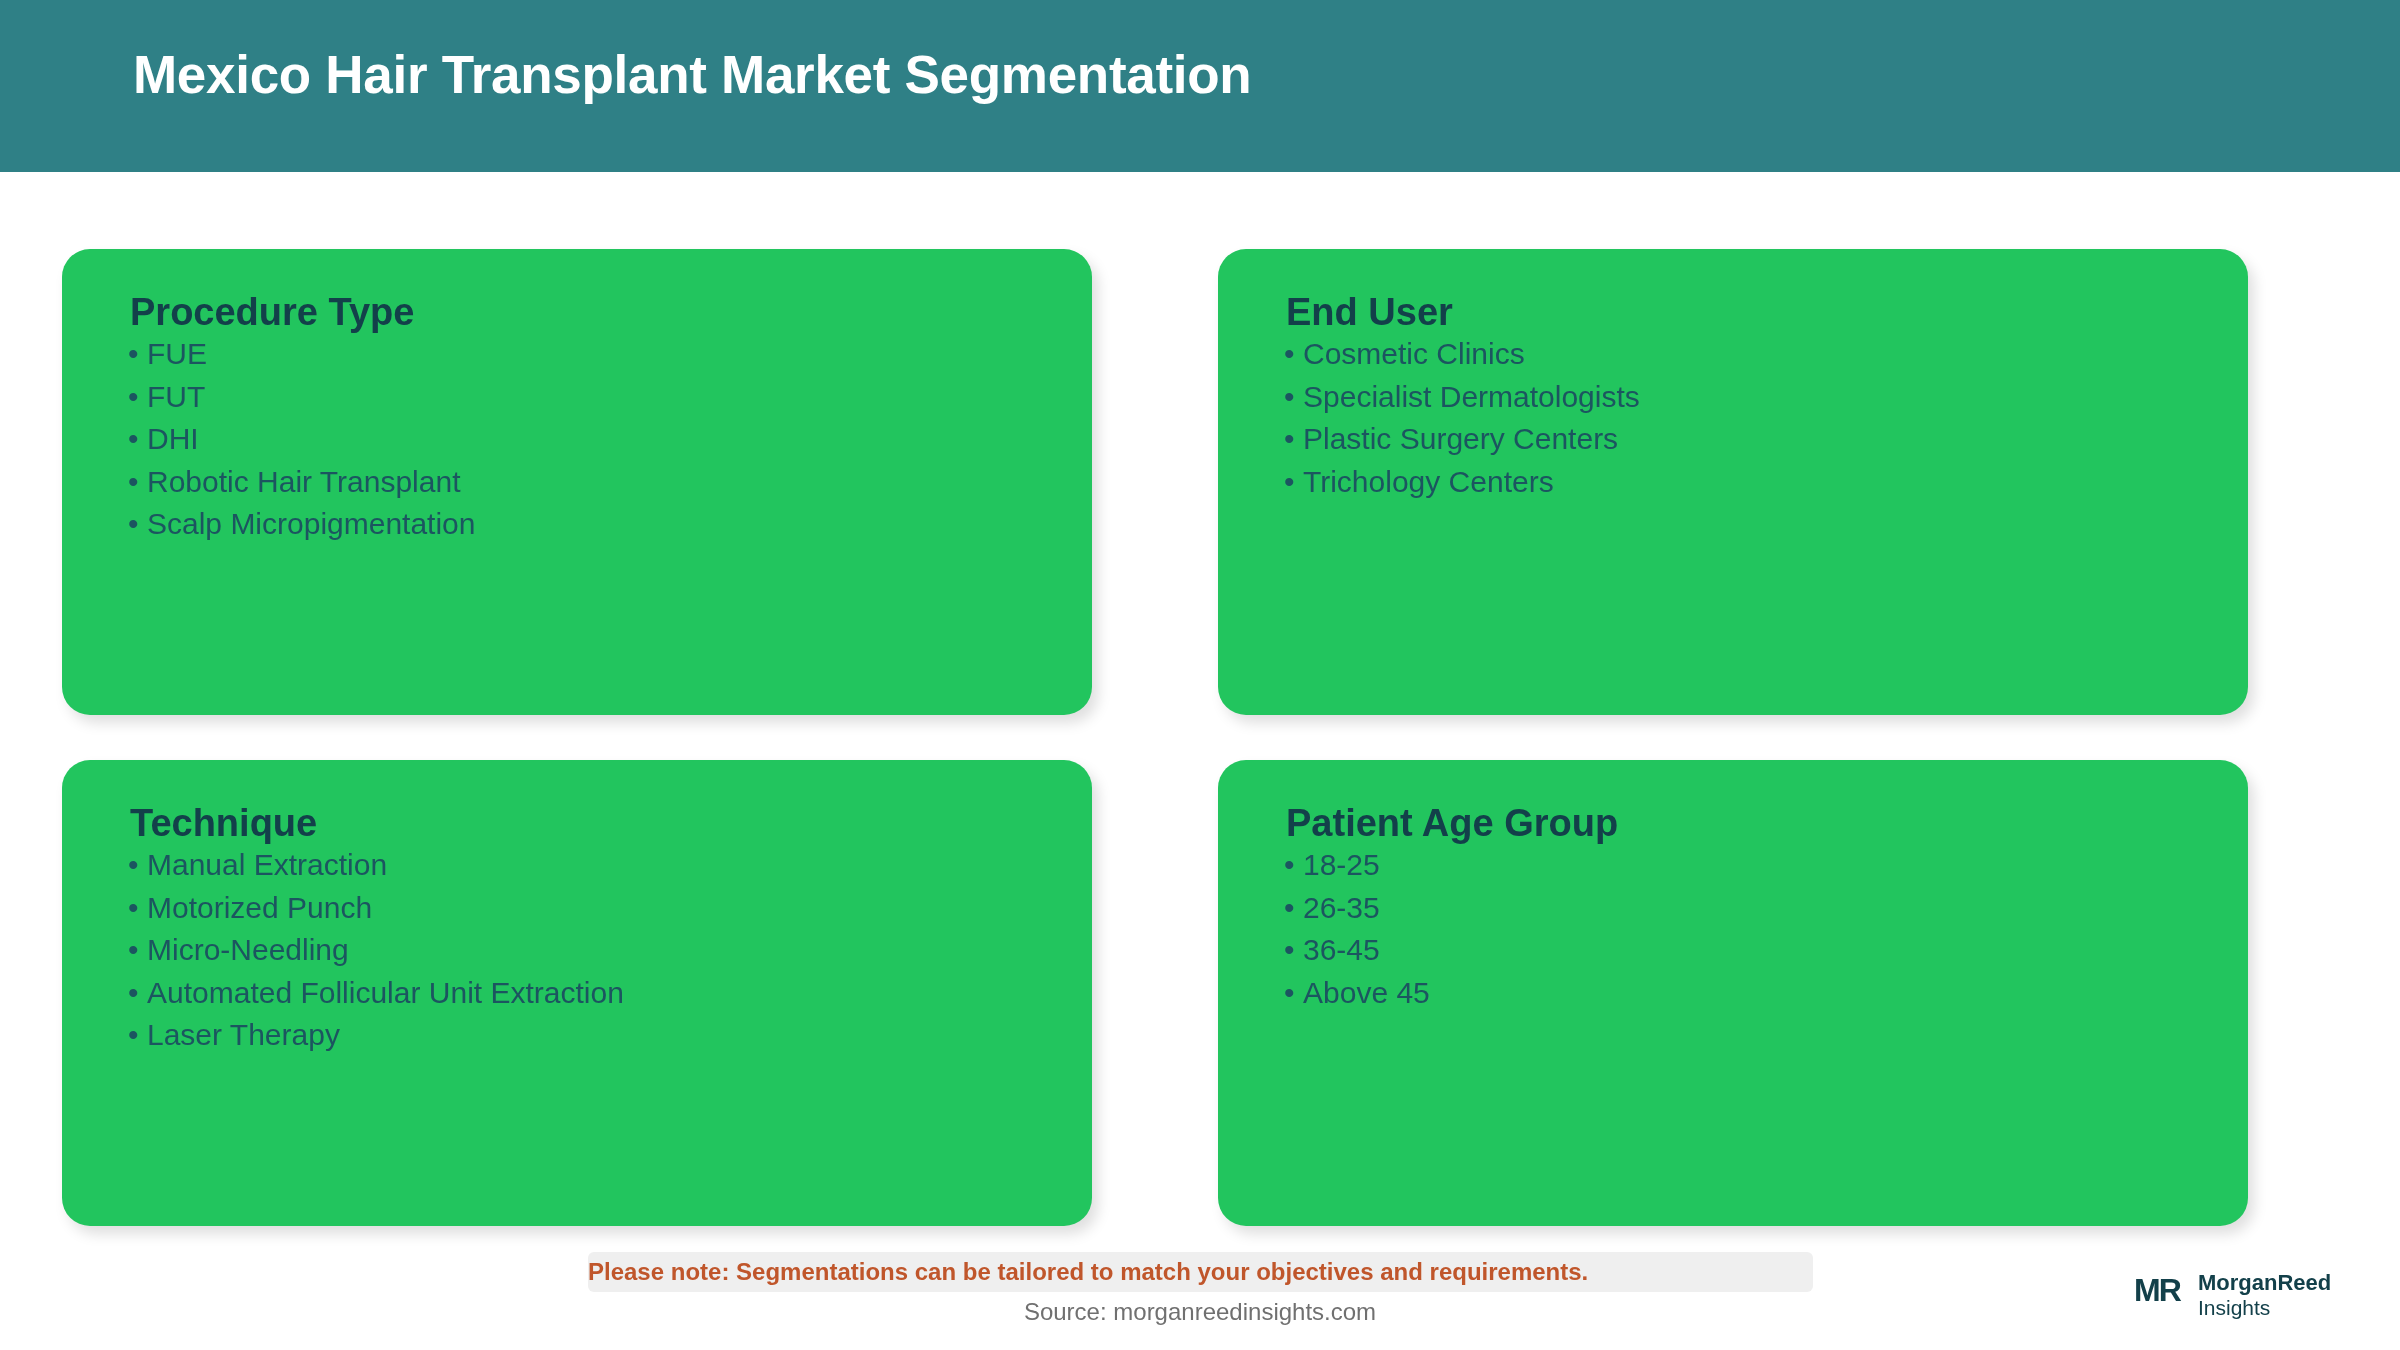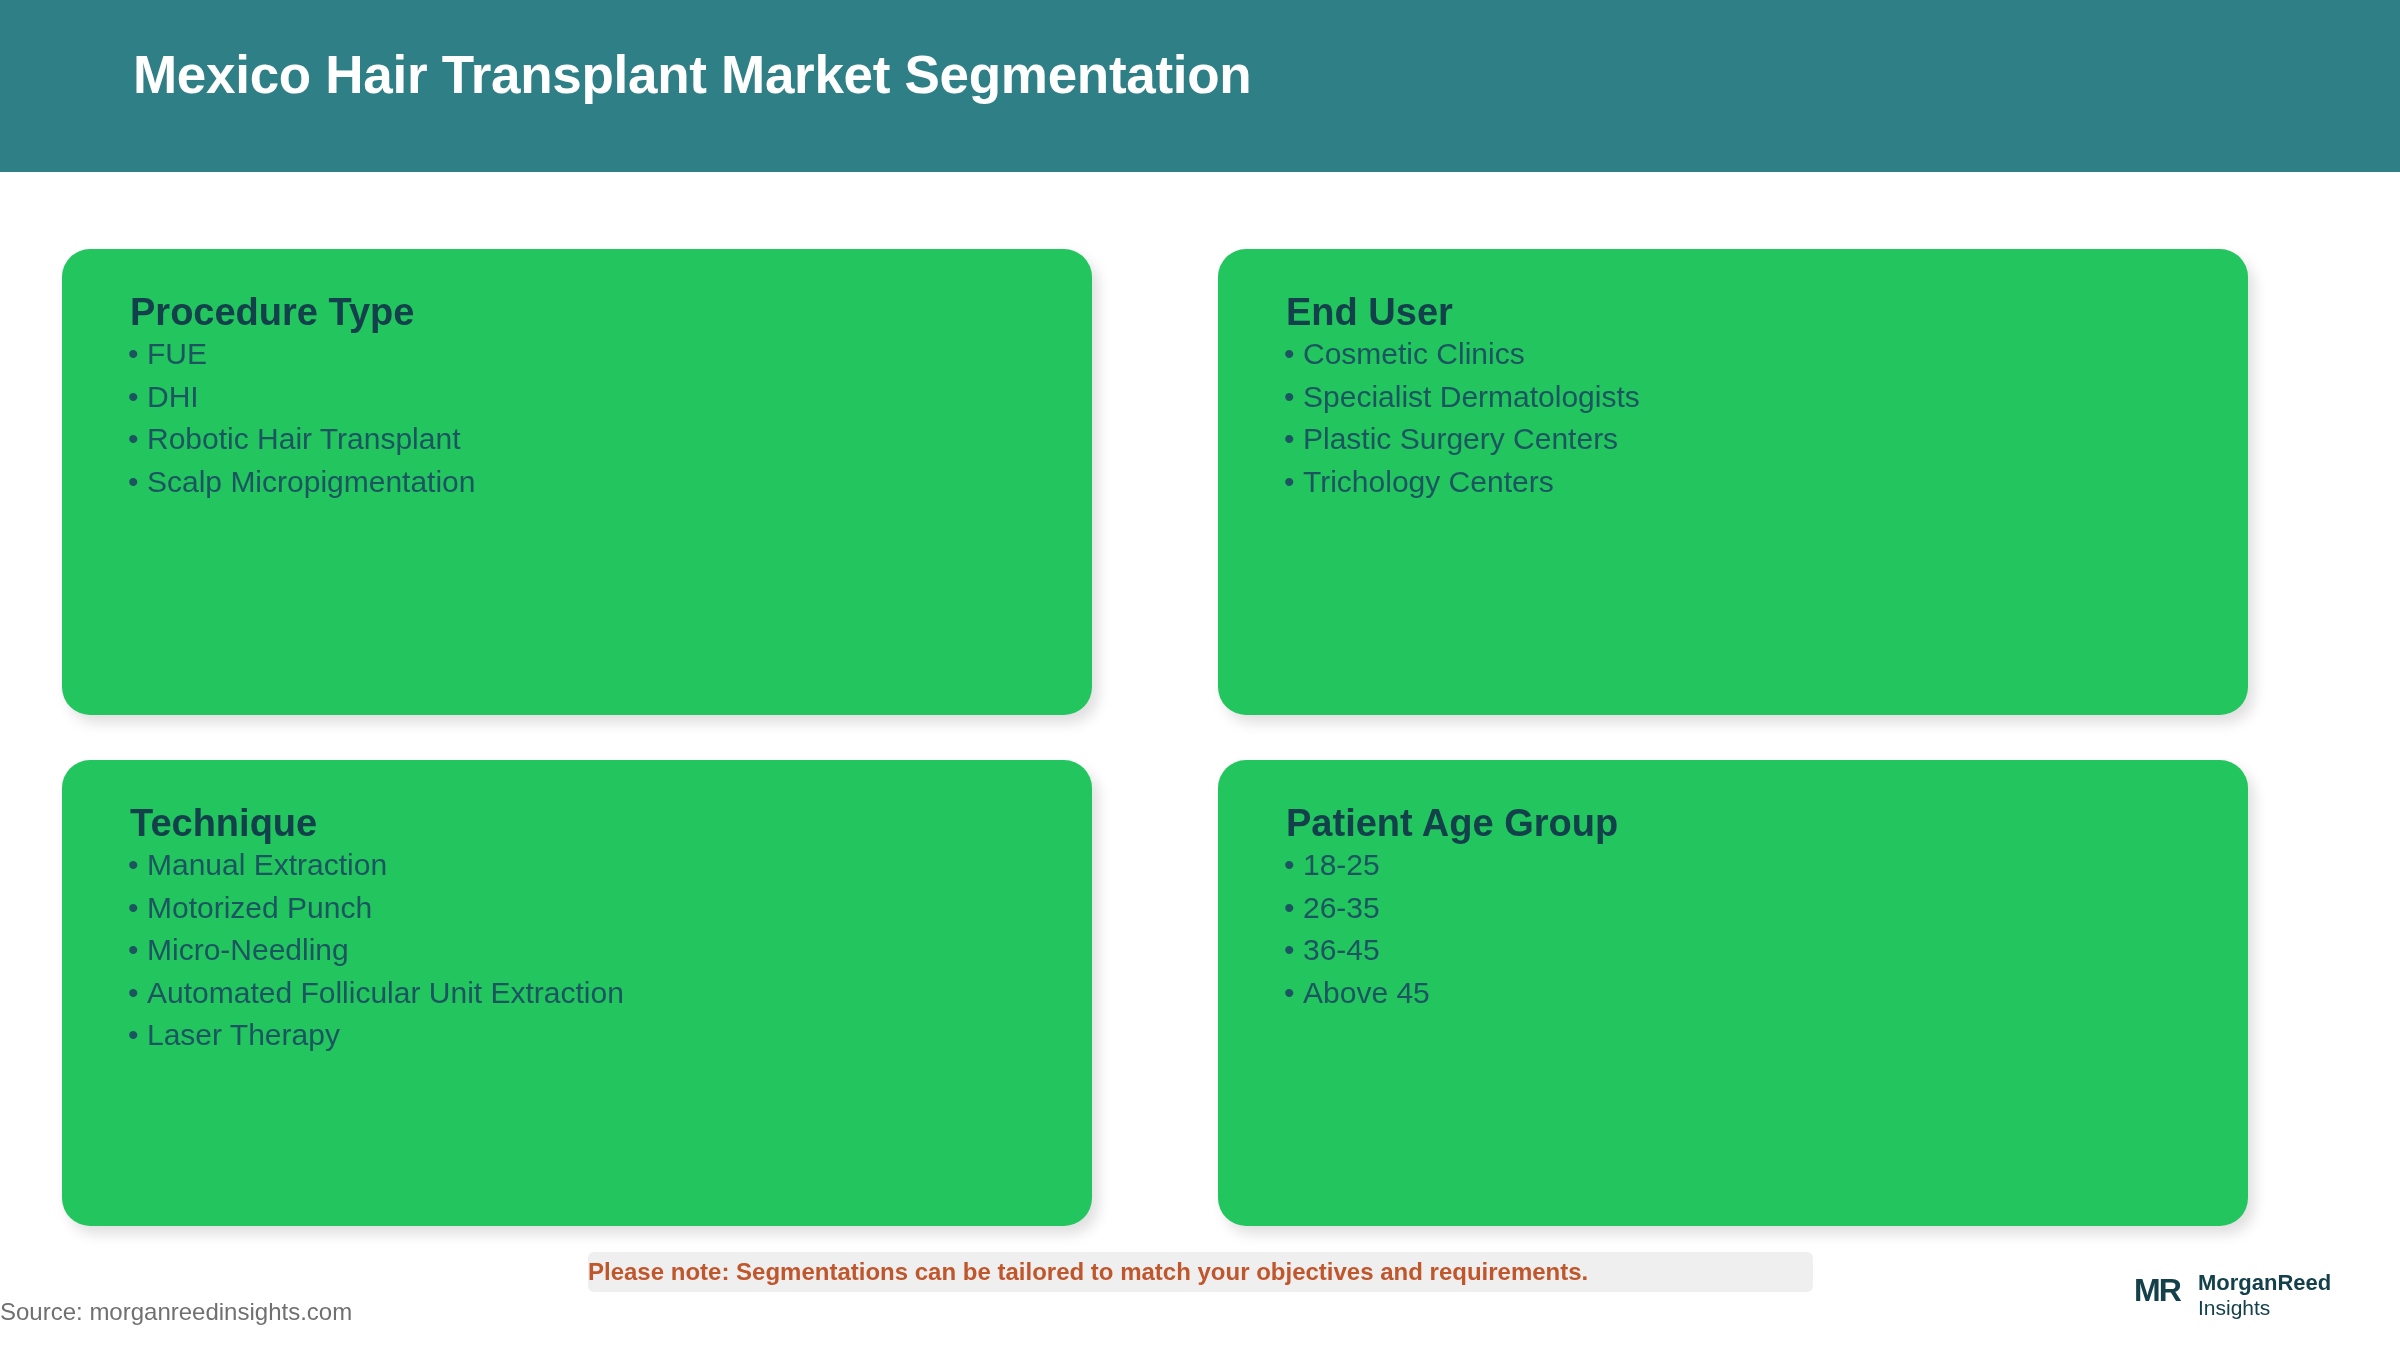--- a/index.html
+++ b/index.html
@@ -74,21 +74,21 @@
     display: block;
     line-height: 40px;
     font-size: 24px;
     color: #C0562B;
     font-weight: 600;
   }
   .source {
     position: absolute;
     left: 0; top: 1298px;
     width: 2400px;
-    text-align: left;
+    text-align: center;
     font-size: 24px;
     color: #707070;
   }
   .logo {
     position: absolute;
     left: 2122px; top: 1268px;
     width: 220px; height: 62px;
   }
   .logo-mark {
     position: absolute;
@@ -119,20 +119,21 @@
 
   <div class="header-bar"></div>
   <div class="header-title">Mexico Hair Transplant Market Segmentation</div>
 
   <div class="cards">
 
     <div class="card card-1">
       <div class="card-title">Procedure Type</div>
       <ul class="card-list">
         <li><span class="bullet">•</span><span>FUE</span></li>
+        <li><span class="bullet">•</span><span>FUT</span></li>
         <li><span class="bullet">•</span><span>DHI</span></li>
         <li><span class="bullet">•</span><span>Robotic Hair Transplant</span></li>
         <li><span class="bullet">•</span><span>Scalp Micropigmentation</span></li>
       </ul>
     </div>
 
     <div class="card card-2">
       <div class="card-title">End User</div>
       <ul class="card-list">
         <li><span class="bullet">•</span><span>Cosmetic Clinics</span></li>

